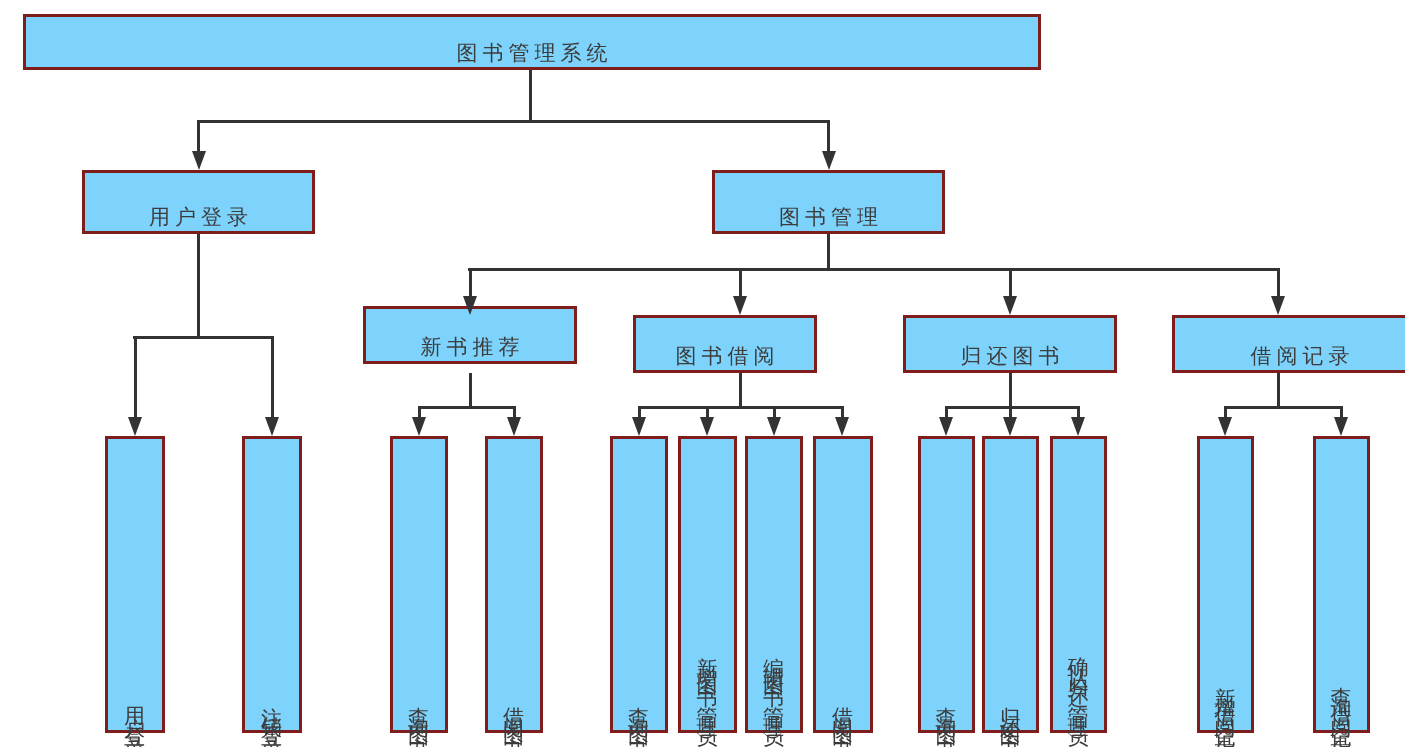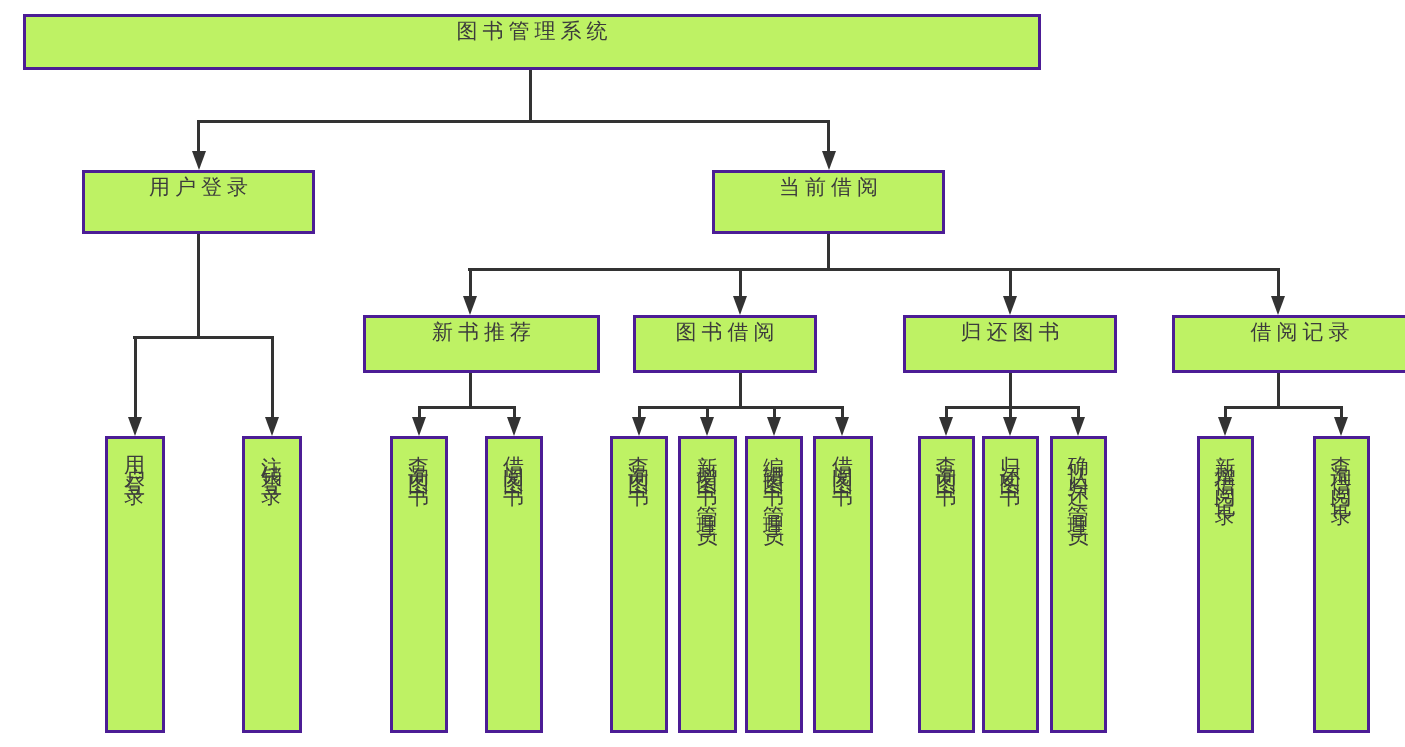--- a/index.html
+++ b/index.html
@@ -1,22 +1,22 @@
 <!DOCTYPE html>
 <html><head>
 <meta charset="utf-8">
 <style>
   html,body{margin:0;padding:0;background:#ffffff;}
   .canvas{
     position:relative;width:1405px;height:747px;background:#ffffff;overflow:hidden;
     font-family:"Liberation Sans","DejaVu Sans",sans-serif;
   }
   .node{
-    position:absolute;box-sizing:border-box;background:#bef264;
-    border:3px solid #4c1d95;display:flex;align-items:flex-start;justify-content:center;
+    position:absolute;box-sizing:border-box;background:#7dd3fc;
+    border:3px solid #7f1d1d;display:flex;align-items:flex-end;justify-content:center;
     z-index:2;
   }
   .node .lbl{color:#3c3c3c;}
   .node.h .lbl{font-size:21px;letter-spacing:5px;text-indent:5px;white-space:nowrap;}
   .node.v .lbl{
     writing-mode:vertical-rl;text-orientation:mixed;
     font-size:21px;letter-spacing:10px;line-height:1;white-space:nowrap;
   }
   .vline{position:absolute;width:3px;background:#333333;z-index:1;}
   .hline{position:absolute;height:3px;background:#333333;z-index:1;}
@@ -95,24 +95,24 @@
   <div class="arrow" style="left:1334px;top:417px"></div>
 
   <div class="node h" style="left:23px;top:14px;width:1018px;height:56px">
     <span class="lbl">图书管理系统</span>
   </div>
 
   <div class="node h" style="left:82px;top:170px;width:233px;height:64px">
     <span class="lbl">用户登录</span>
   </div>
   <div class="node h" style="left:712px;top:170px;width:233px;height:64px">
-    <span class="lbl">当前借阅</span>
+    <span class="lbl">图书管理</span>
   </div>
 
-  <div class="node h" style="left:363px;top:315px;width:237px;height:58px">
+  <div class="node h" style="left:363px;top:306px;width:214px;height:58px">
     <span class="lbl">新书推荐</span>
   </div>
   <div class="node h" style="left:633px;top:315px;width:184px;height:58px">
     <span class="lbl">图书借阅</span>
   </div>
   <div class="node h" style="left:903px;top:315px;width:214px;height:58px">
     <span class="lbl">归还图书</span>
   </div>
   <div class="node h" style="left:1172px;top:315px;width:256px;height:58px">
     <span class="lbl">借阅记录</span>

